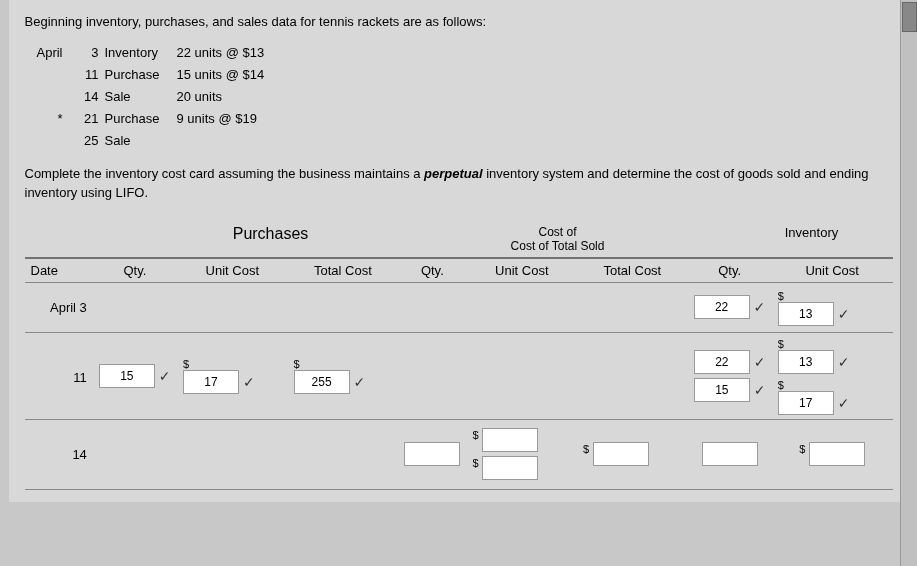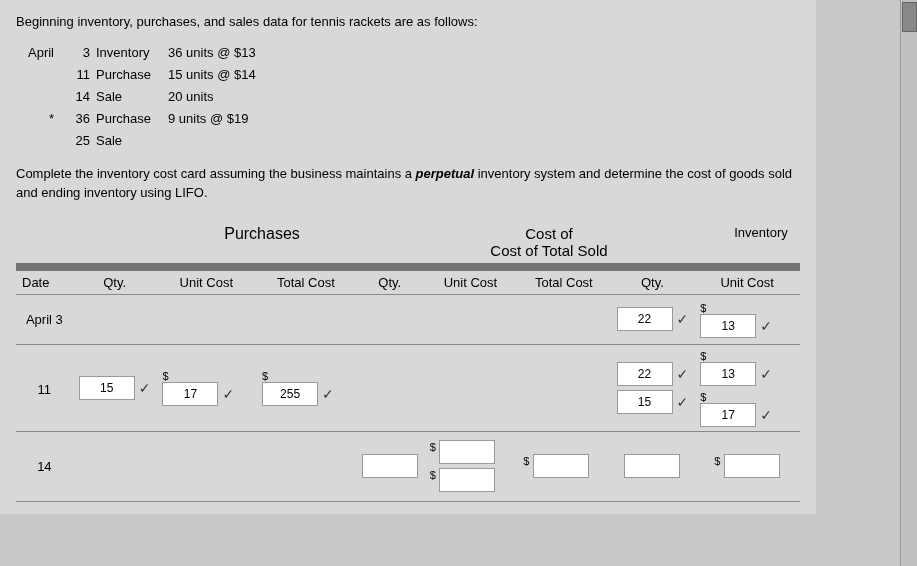--- a/index.html
+++ b/index.html
@@ -70,24 +70,24 @@
       font-weight: normal;
       text-align: center;
       vertical-align: middle;
     }
     .grid-table th {
       font-weight: normal;
       background: #d8d8d8;
       border-top: 2px solid #555;
     }
     .grid-table th.date-col { text-align: left; }
-    .grid-table td.date-cell { text-align: center; }
+    .grid-table td.date-cell { text-align: right; }
 
     .grid-table tr:first-child th {
-      border-top: 8px solid #737373;
+      border-top: 2px solid #737373;
       margin-left: 20px;
     }
 
     .input-field {
       background: white;
       border: 1px solid #999;
       width: 56px;
       height: 24px;
       text-align: center;
       font-size: 12px;
@@ -107,46 +107,46 @@
     }
     .val-with-check {
       display: flex;
       align-items: center;
       gap: 2px;
     }
   </style>
 </head>
 <body>
 
-<div style="display:flex; width:816px;">
+<div style="display:flex; width:917px;">
   <div class="main-container">
     <p class="intro-text">Beginning inventory, purchases, and sales data for tennis rackets are as follows:</p>
 
     <div class="inventory-lines">
       <div class="inv-row">
         <span class="inv-col1">April</span>
         <span class="inv-col1">3</span>
         <span class="inv-col2">Inventory</span>
-        <span class="inv-col3">36 units @ $13</span>
+        <span class="inv-col3">22 units @ $13</span>
       </div>
       <div class="inv-row">
         <span class="inv-col1"></span>
         <span class="inv-col1">11</span>
         <span class="inv-col2">Purchase</span>
         <span class="inv-col3">15 units @ $14</span>
       </div>
       <div class="inv-row">
         <span class="inv-col1"></span>
         <span class="inv-col1">14</span>
         <span class="inv-col2">Sale</span>
         <span class="inv-col3">20 units</span>
       </div>
       <div class="inv-row">
         <span class="inv-col1">*</span>
-        <span class="inv-col1">36</span>
+        <span class="inv-col1">21</span>
         <span class="inv-col2">Purchase</span>
         <span class="inv-col3">9 units @ $19</span>
       </div>
       <div class="inv-row">
         <span class="inv-col1"></span>
         <span class="inv-col1">25</span>
         <span class="inv-col2">Sale</span>
       </div>
     </div>
 
@@ -156,21 +156,21 @@
 
     <div style="display:flex; margin-left: 0;">
 
       <div style="width: 68px;"></div>
 
       <div style="width: 64px;"></div>
 
       <div style="width: 228px; text-align:center; font-size:16px;">Purchases</div>
 
       <div style="width: 60px;"></div>
-      <div style="width: 226px; text-align:center; font-size:15px;">
+      <div style="width: 226px; text-align:center; font-size:12px;">
         <div>Cost of</div>
         <div>Cost of Total Sold</div>
       </div>
 
       <div style="width: 60px;"></div>
       <div style="flex:1; text-align:center; font-size:13px;">Inventory</div>
     </div>
 
     <table class="grid-table" style="margin-top:4px;">
       <thead>

